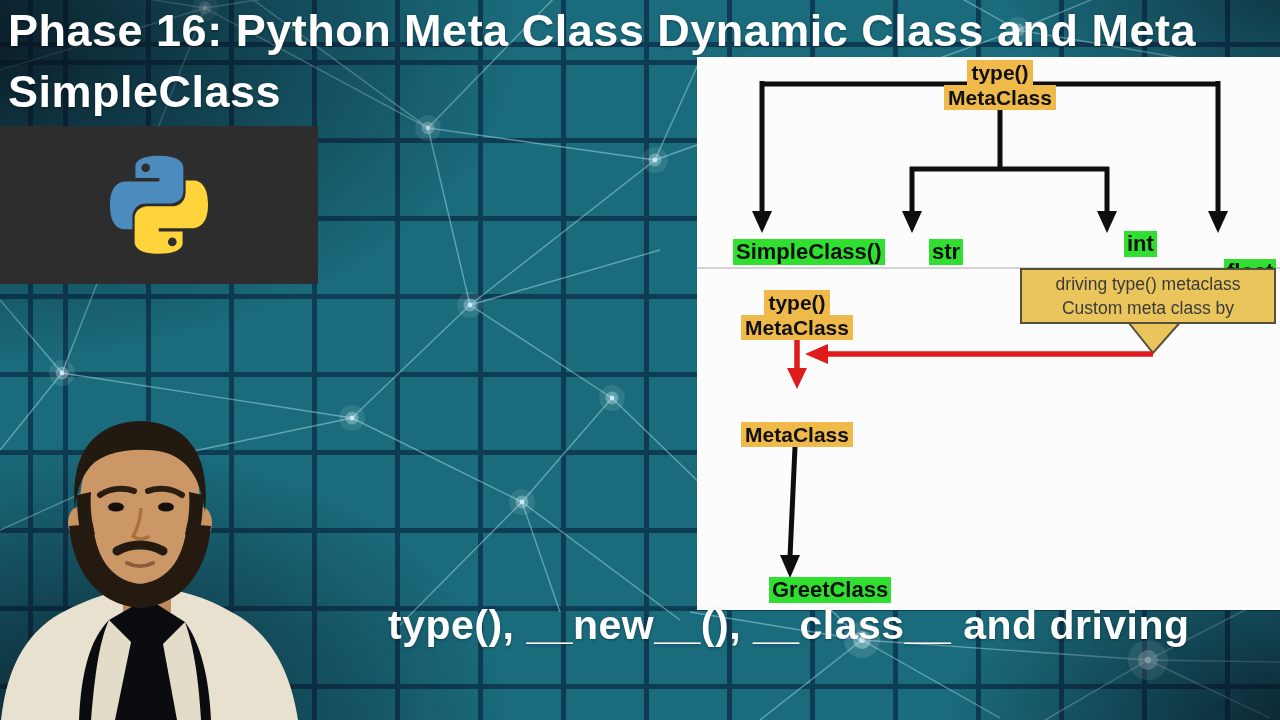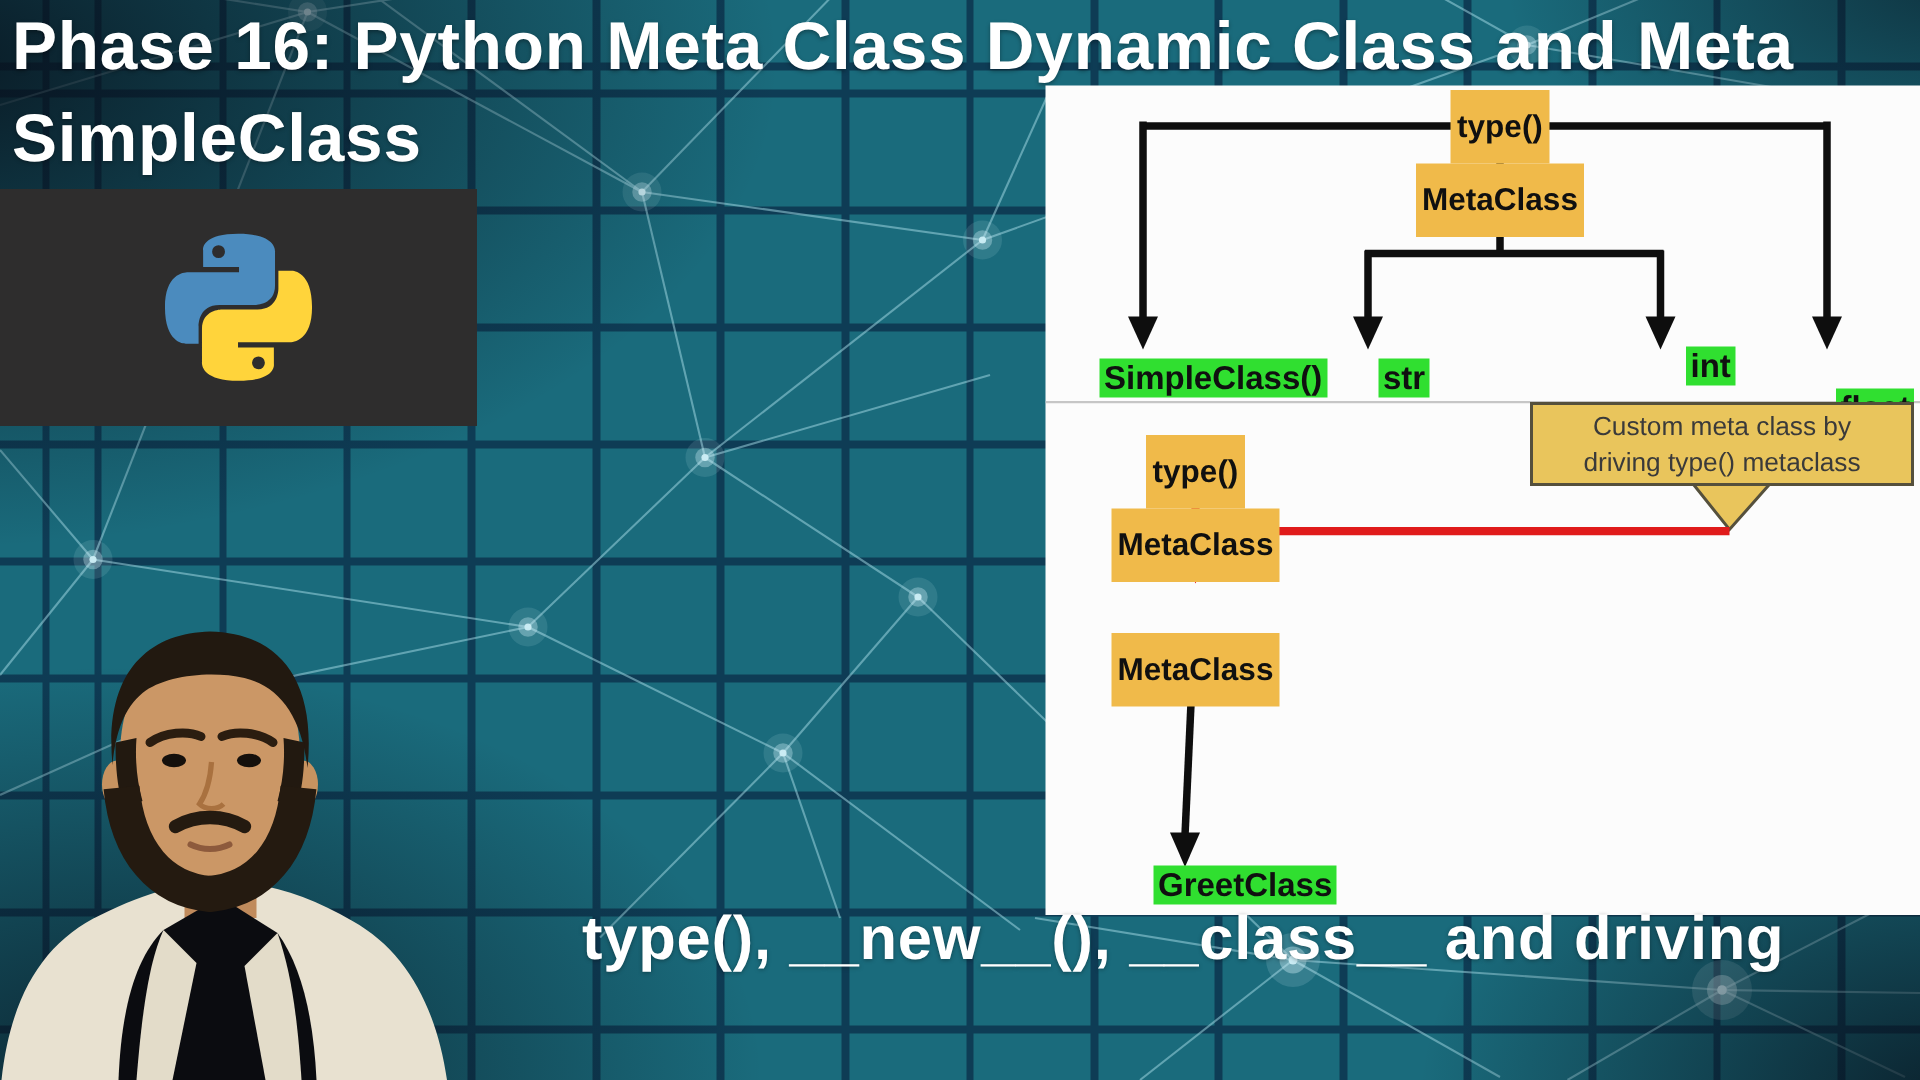--- a/index.html
+++ b/index.html
@@ -44,21 +44,21 @@
   }
   
   .presenter{position:absolute;left:-5px;top:400px;}
   
   .panel{
     position:absolute;left:697px;top:57px;width:583px;height:553px;
     background:#fcfcfc;
   }
   .panel svg.connectors{position:absolute;left:0;top:0;}
   .dlabel{position:absolute;font-weight:bold;color:#101010;white-space:nowrap;}
-  .hl-o{background:#f0ba4a;padding:12px 4px;display:inline-block;}
+  .hl-o{background:#f0ba4a;padding:0 4px;display:inline-block;}
   .hl-g{background:#30df30;padding:0 3px;display:inline-block;}
   .stack{text-align:center;line-height:25px;}
   .stack span{display:inline-block;}
   .fs22{font-size:22px;padding-left:34px;}
   .fs21{font-size:21px;}
   .callout{
     position:absolute;left:323px;top:211px;width:252px;height:50px;
     background:#e9c55c;border:2px solid #55503c;
     font-size:17.5px;color:#3a3a3a;text-align:center;line-height:24px;padding-top:2px;
   }
@@ -226,21 +226,21 @@
     </svg>
 
     <div class="dlabel stack fs21" style="left:243px;top:3px;width:120px;">
       <span class="hl-o">type()</span><br>
       <span class="hl-o">MetaClass</span>
     </div>
 
     <div class="dlabel fs22" style="left:2px;top:182px;">
       <span class="hl-g">SimpleClass()</span>
     </div>
-    <div class="dlabel fs22" style="left:188px;top:182px;text-decoration:underline;">
+    <div class="dlabel fs22" style="left:198px;top:182px;text-decoration:underline;">
       <span class="hl-g">str</span>
     </div>
     <div class="dlabel fs22" style="left:393px;top:174px;">
       <span class="hl-g">int</span>
     </div>
     <div class="dlabel fs22" style="left:493px;top:182px;margin-top:20px;">
       <span class="hl-g">float</span>
     </div>
 
     <div class="dlabel stack fs21" style="left:40px;top:233px;width:120px;">
@@ -251,22 +251,22 @@
     <div class="dlabel stack fs21" style="left:0px;top:340px;width:200px;">
       <br>
       <span class="hl-o">MetaClass</span>
     </div>
 
     <div class="dlabel fs22" style="left:38px;top:520px;text-decoration:underline;">
       <span class="hl-g">GreetClass</span>
     </div>
 
     <div class="callout">
+      <div>driving type() metaclass</div>
       <div>Custom meta class by</div>
-      <div>driving type() metaclass</div>
     </div>
   </div>
 
   <div class="subtitle">type(), __new__(), __class__ and driving</div>
 
   <svg class="presenter" width="310" height="320" viewBox="0 0 310 320">
 
     <path d="M6,320 C12,264 34,228 72,210 C104,194 130,188 152,187 C180,188 210,196 240,214 C276,234 296,272 303,320 Z" fill="#e8e1d0"></path>
 
     <path d="M128,172 h48 v40 h-48 z" fill="#c08b5c"></path>

